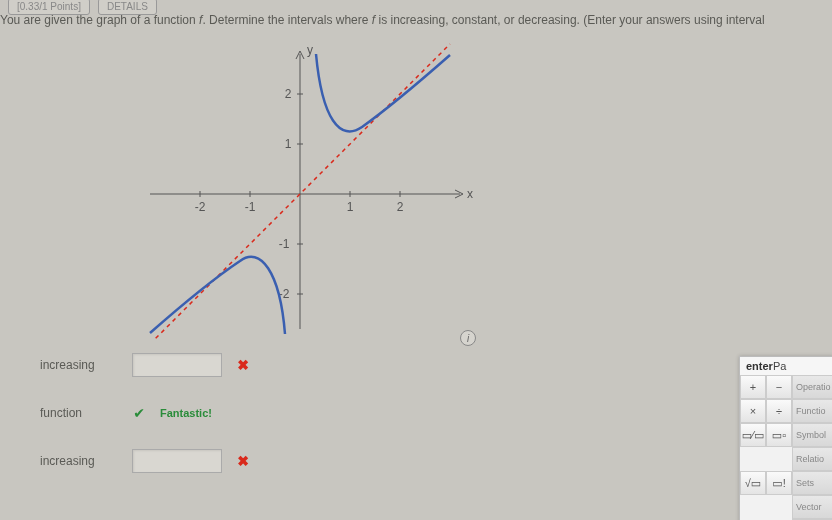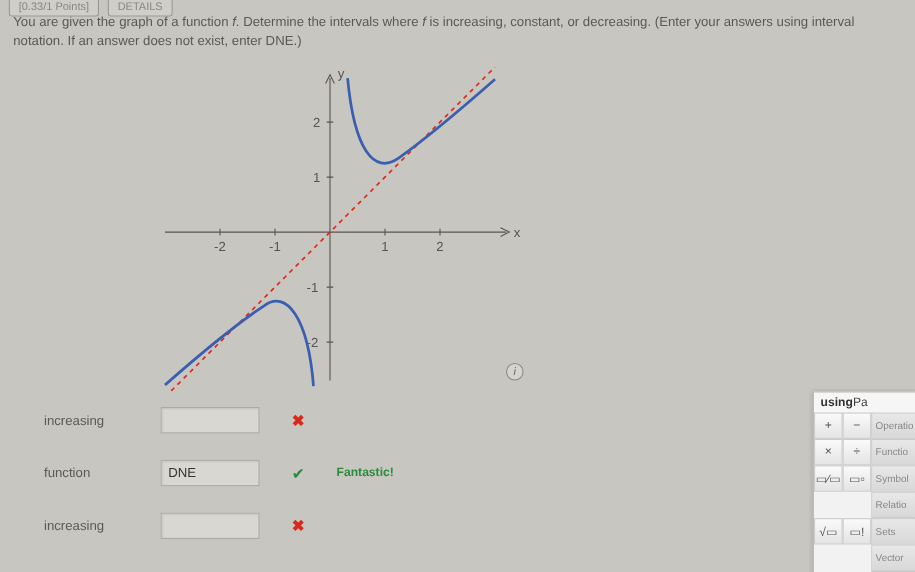--- a/index.html
+++ b/index.html
@@ -23,39 +23,39 @@
     }
     .tag-box {
       background: #d0cec8;
       border: 1px solid #999;
       border-radius: 3px;
       padding: 2px 8px;
       font-size: 10px;
       color: #888;
     }
     .question-text {
-      padding: 12px 12px 6px 12px;
+      padding: 12px 12px 6px 0;
       font-size: 12px;
       color: #5a5a55;
       line-height: 1.4;
     }
     .question-text .italic { font-style: italic; }
     .graph-wrap {
       margin: 4px 0 0 130px;
       width: 380px;
       height: 300px;
       position: relative;
     }
     .answers {
       margin: 12px 0 0 40px;
     }
     .answer-row {
       display: flex;
       align-items: center;
-      gap: 28px;
+      gap: 14px;
       margin-bottom: 20px;
       height: 28px;
     }
     .answer-label {
       width: 78px;
       font-size: 12px;
       color: #5a5a55;
     }
     .answer-input {
       width: 90px;
@@ -145,21 +145,20 @@
 </head>
 <body>
 
 <div class="crop-top">
   <div class="tag-box">[0.33/1 Points]</div>
   <div class="tag-box">DETAILS</div>
 </div>
 
 <div class="question-text">
   <span>You are given the graph of a function </span><span class="italic">f</span><span>. Determine the intervals where </span><span class="italic">f</span><span> is increasing, constant, or decreasing. (Enter your answers using interval</span><br>
-  <span>notation. If an answer does not exist, enter DNE.)</span>
 </div>
 
 <div class="graph-wrap">
   <svg width="380" height="300" viewBox="0 0 380 300">
 
     <g stroke="#555" stroke-width="1">
       <line x1="20" y1="155" x2="330" y2="155"></line>
       <line x1="170" y1="15" x2="170" y2="290"></line>
 
       <polyline points="325,151 333,155 325,159" fill="none"></polyline>
@@ -204,33 +203,32 @@
 <div class="info-icon">i</div>
 
 <div class="answers">
   <div class="answer-row">
     <span class="answer-label">increasing</span>
     <input class="answer-input" value="" style="">
     <span class="mark wrong">✖</span>
   </div>
   <div class="answer-row">
     <span class="answer-label">function</span>
-    <input class="answer-input" value="DNE" style="">
     <span class="mark correct">✔</span>
     <span class="feedback">Fantastic!</span>
   </div>
   <div class="answer-row">
     <span class="answer-label">increasing</span>
     <input class="answer-input" value="" style="">
     <span class="mark wrong">✖</span>
   </div>
 </div>
 
 <div class="calcpad">
-  <div class="calcpad-title"><b>using</b><span>Pa</span></div>
+  <div class="calcpad-title"><b>enter</b><span>Pa</span></div>
   <div class="calcpad-row">
     <div class="calcpad-btn">+</div>
     <div class="calcpad-btn">−</div>
     <div class="calcpad-cat">Operatio</div>
   </div>
   <div class="calcpad-row">
     <div class="calcpad-btn">×</div>
     <div class="calcpad-btn">÷</div>
     <div class="calcpad-cat">Functio</div>
   </div>

